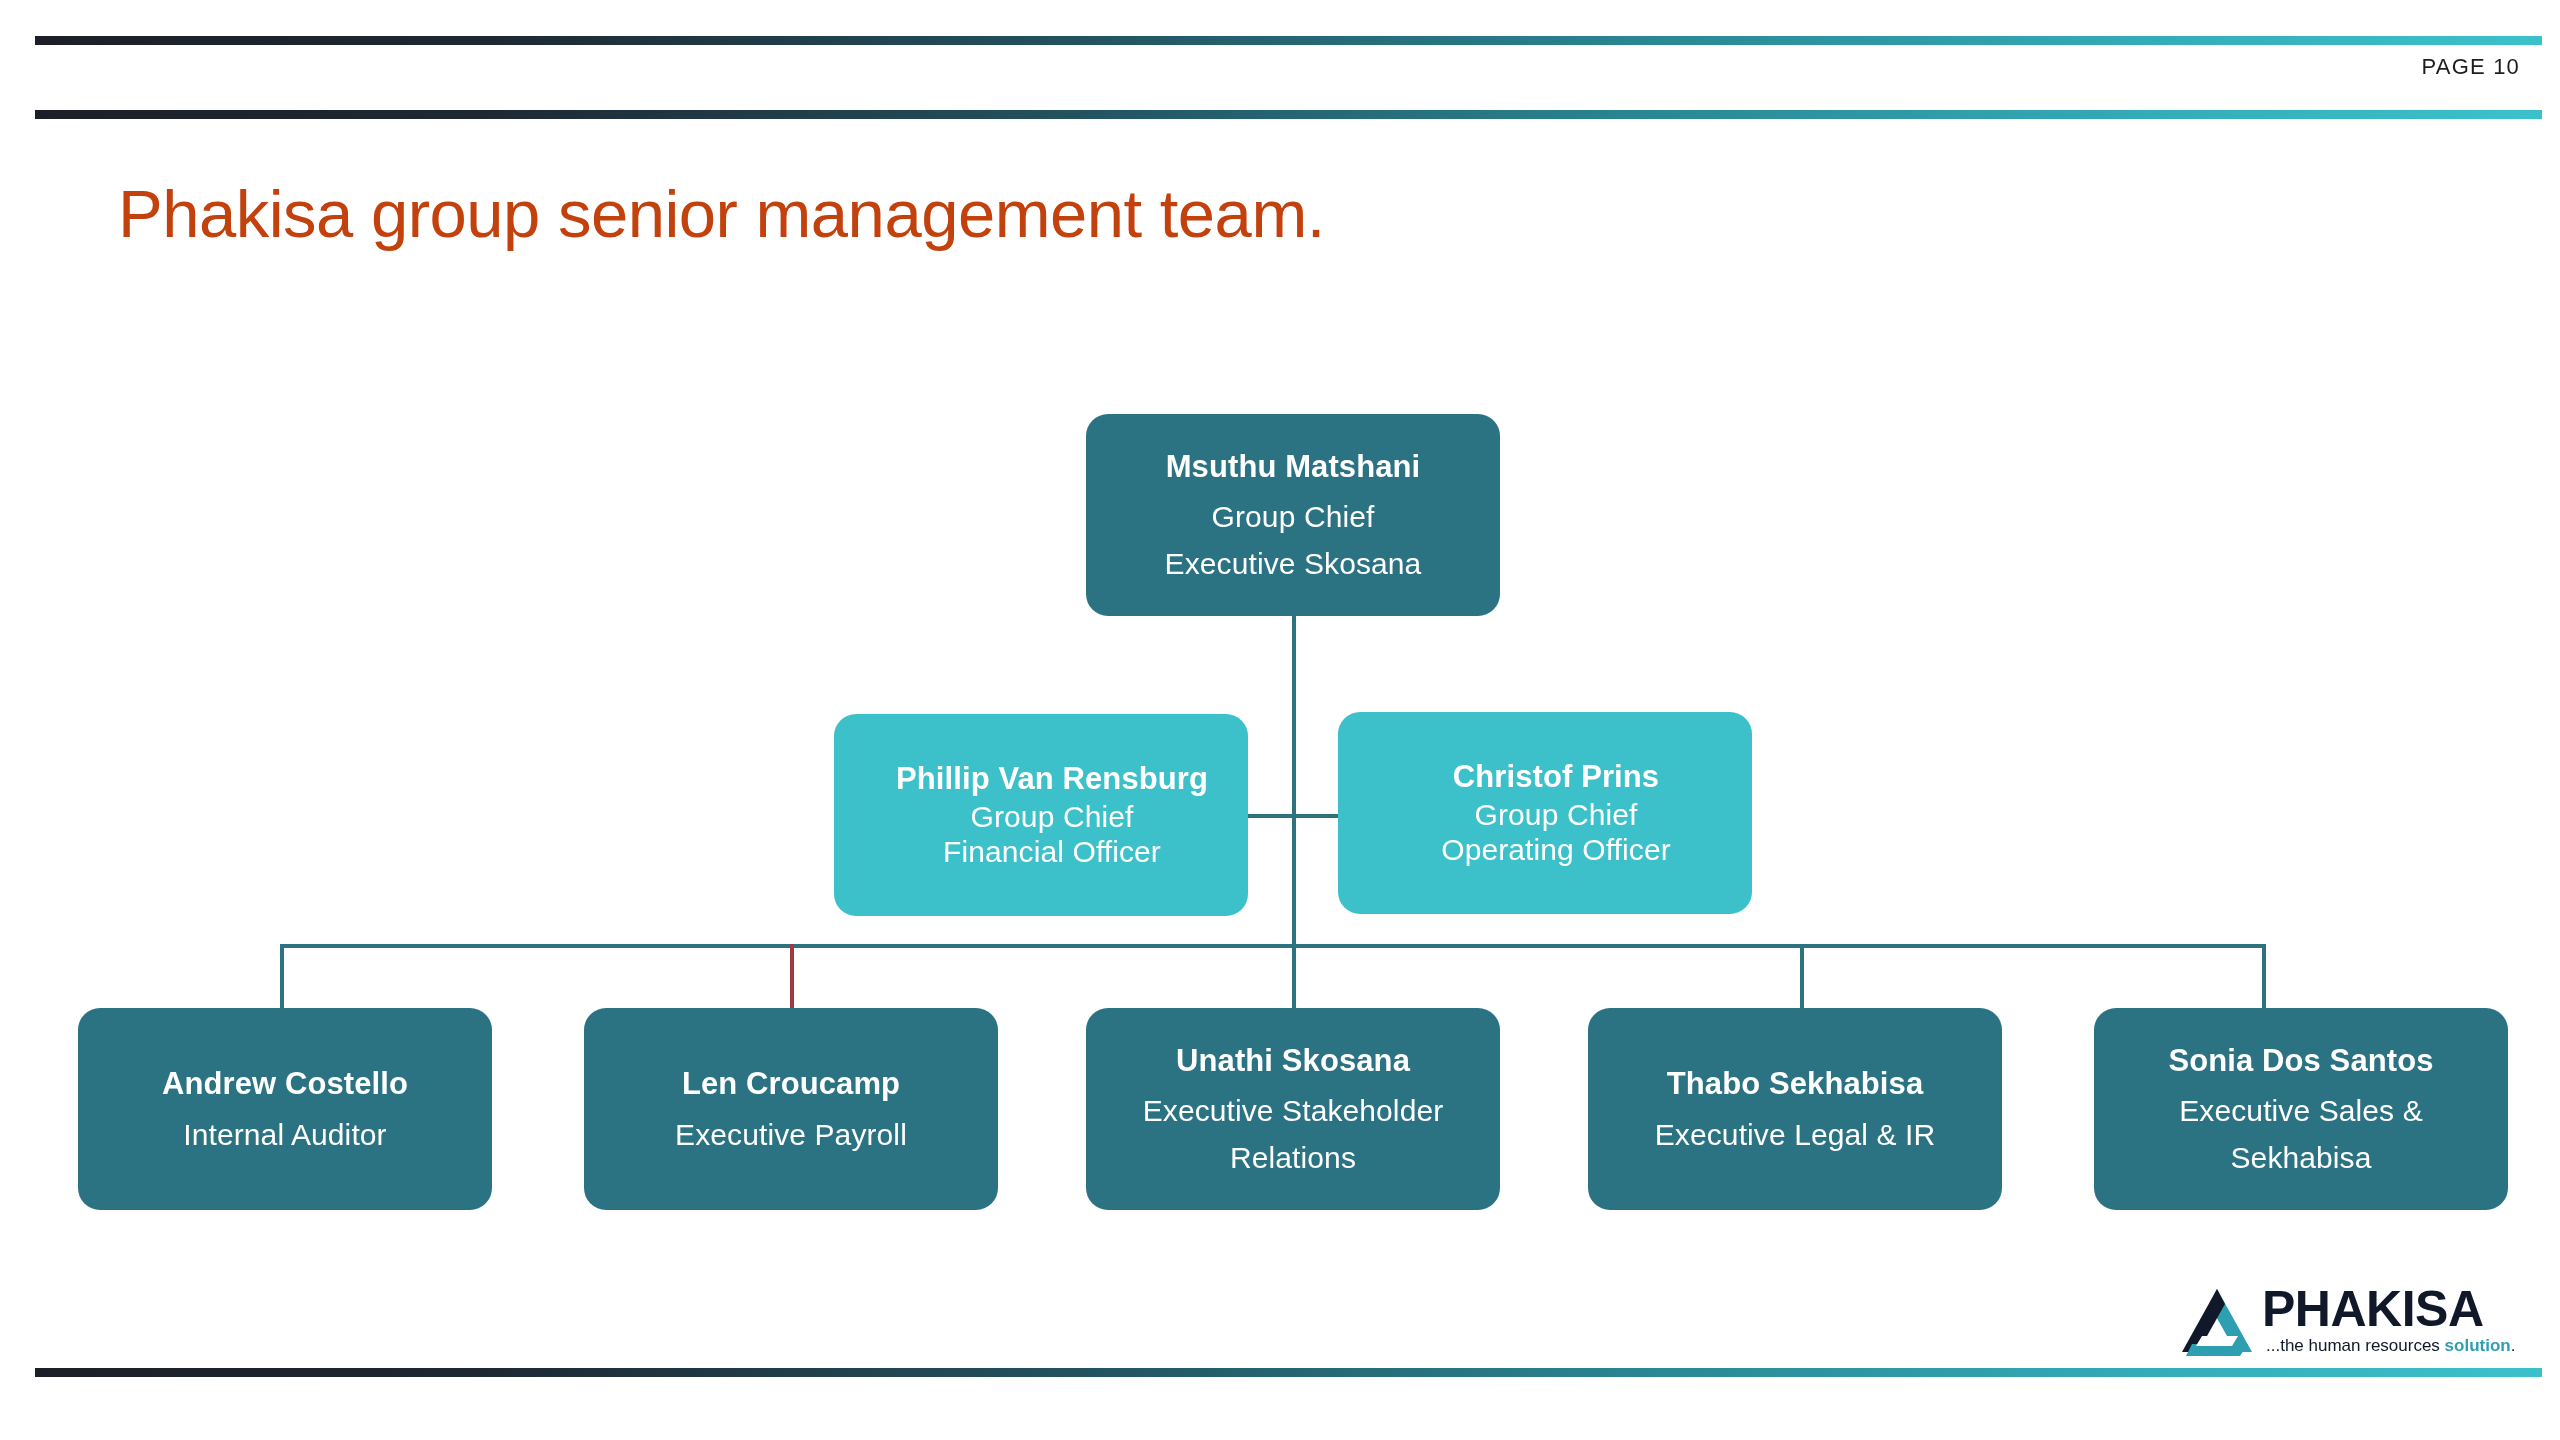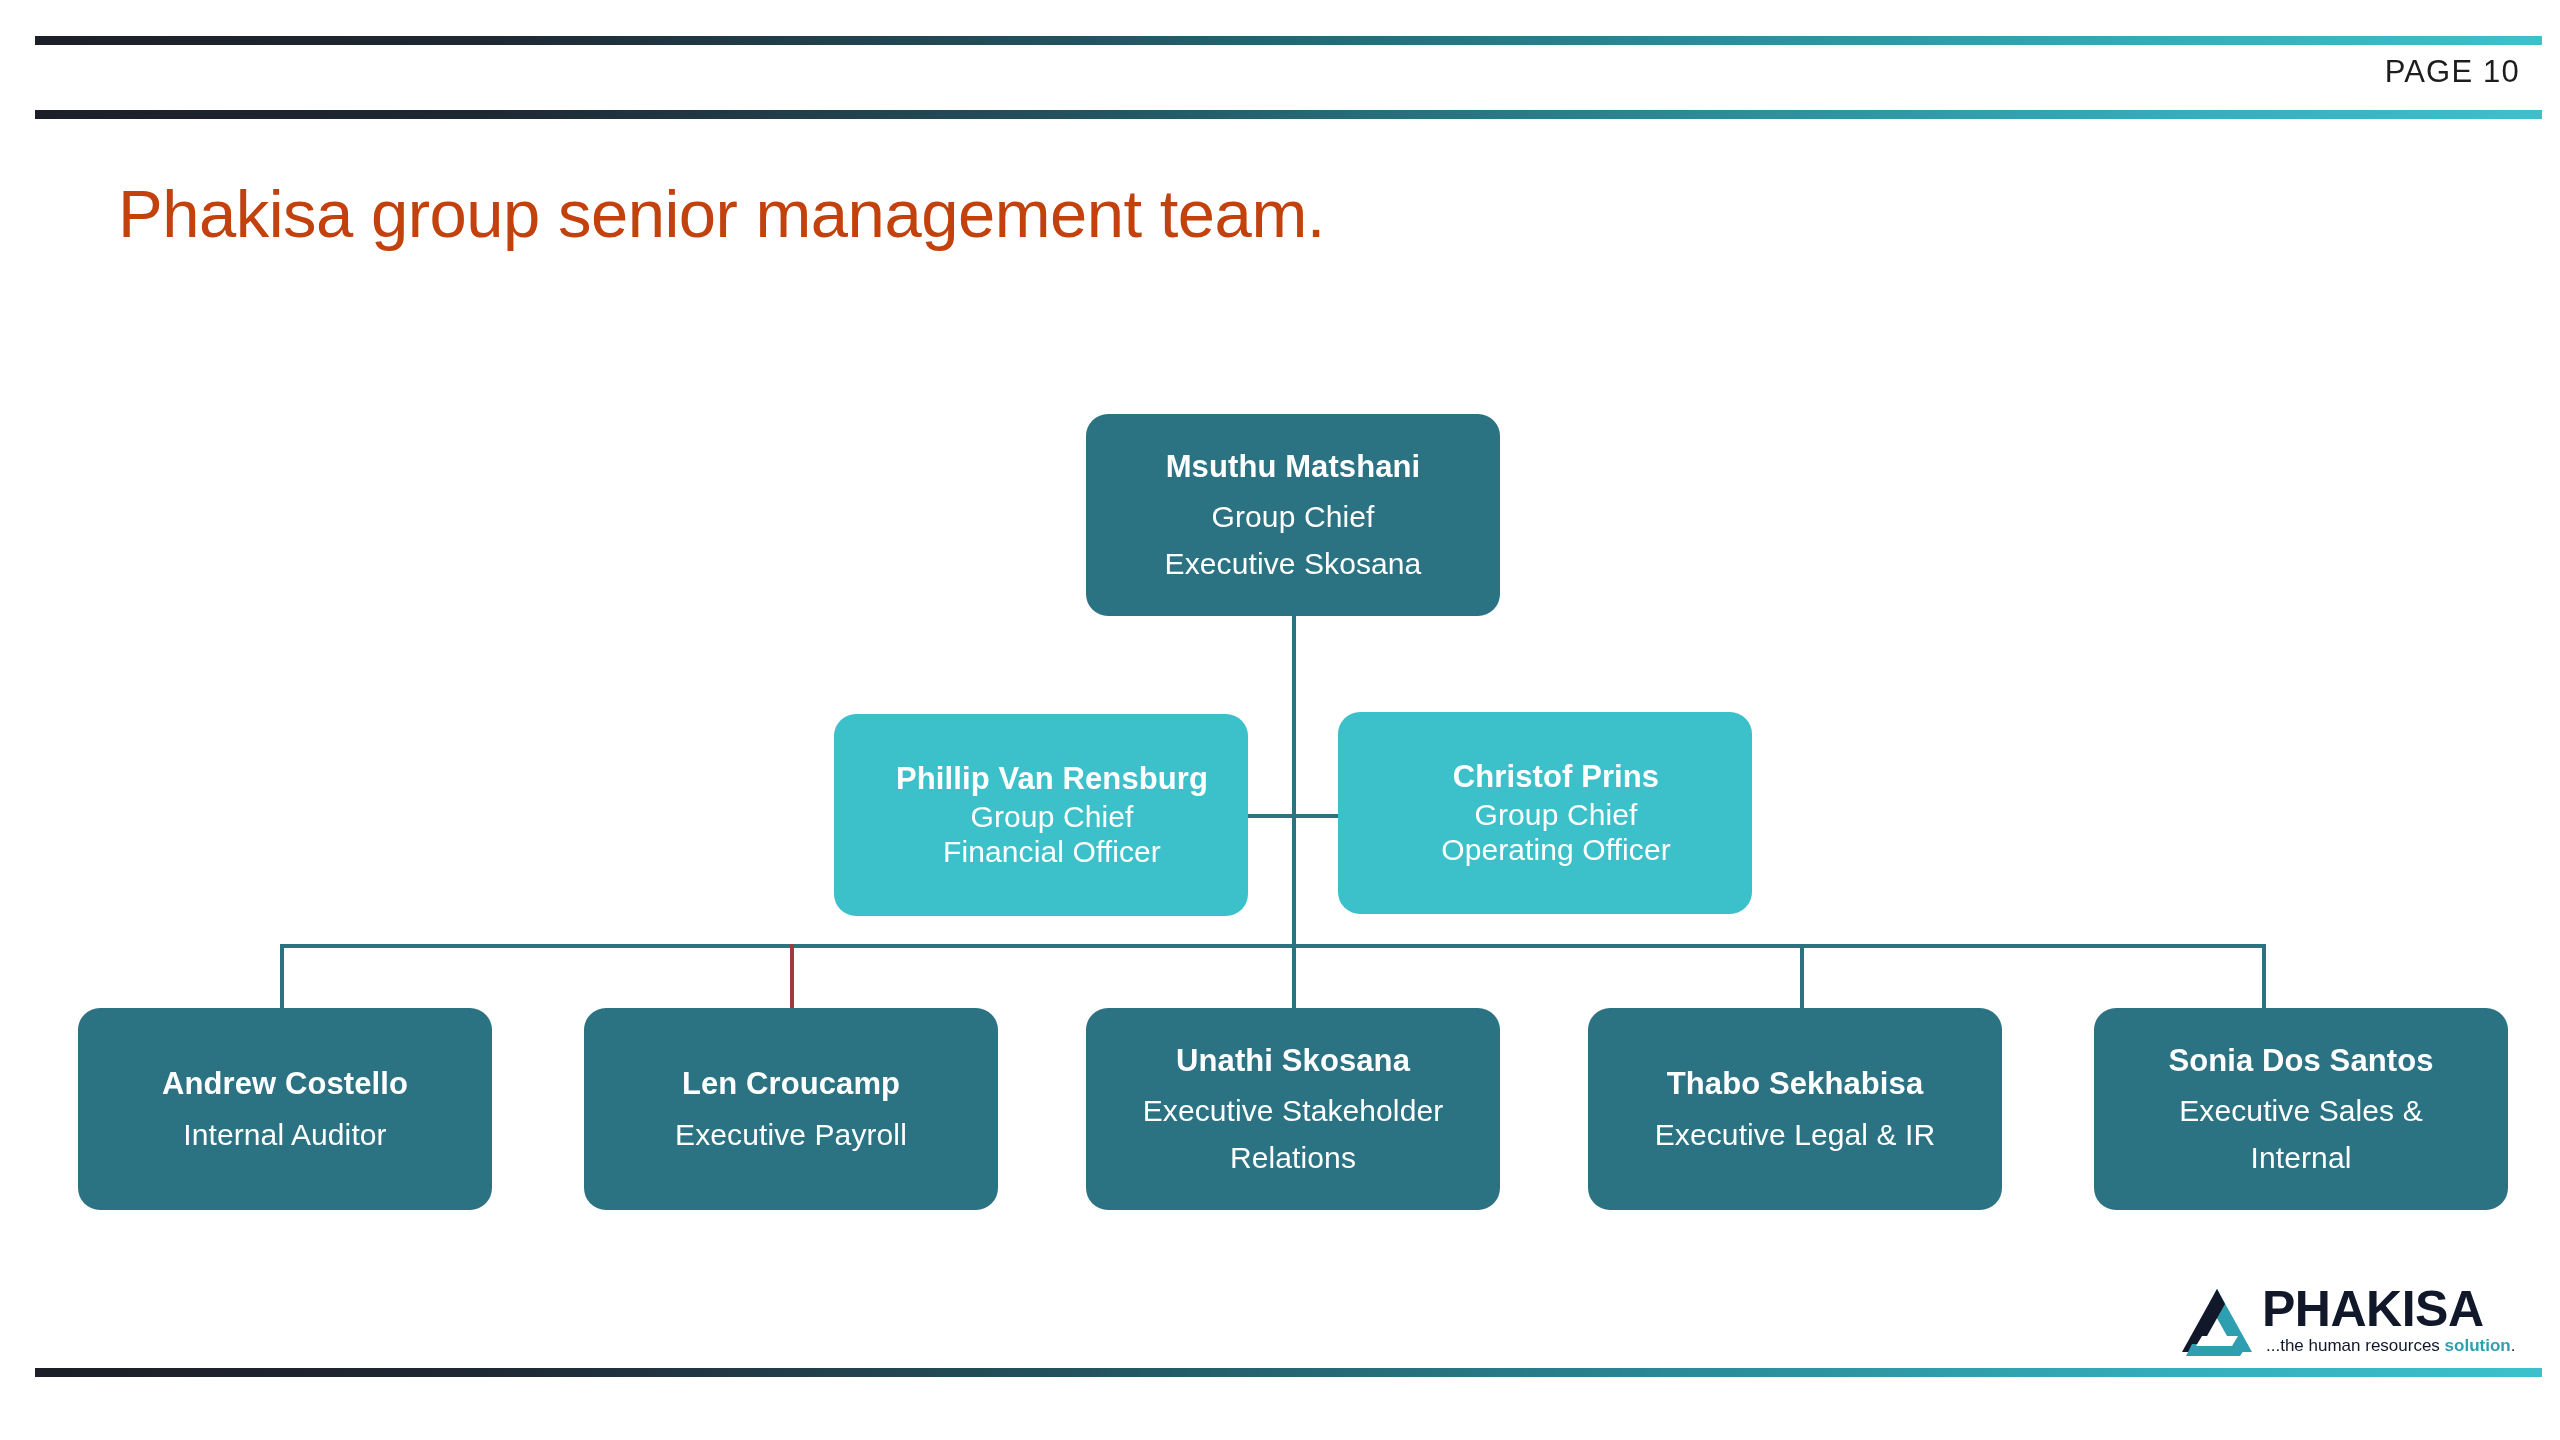--- a/index.html
+++ b/index.html
@@ -31,21 +31,21 @@
                 #3cc1cb 100%);
   }
   .rule-top    { left: 35px; right: 18px; top: 36px; }
   .rule-under  { left: 35px; right: 18px; top: 110px; }
   .rule-bottom { left: 35px; right: 18px; top: 1368px; }
 
   .page-number {
     position: absolute;
     right: 40px;
     top: 54px;
-    font-size: 31px;
+    font-size: 22px;
     letter-spacing: 1.2px;
     color: #1d1d1f;
     font-weight: 400;
   }
 
   
   .slide-title {
     position: absolute;
     left: 118px;
     top: 175px;
@@ -197,21 +197,21 @@
     </div>
 
     <div class="node dark" style="left:1588px; top:1008px; width:414px; height:202px;">
       <div class="nm">Thabo Sekhabisa</div>
       <div class="ttl">Executive Legal &amp; IR</div>
     </div>
 
     <div class="node dark" style="left:2094px; top:1008px; width:414px; height:202px;">
       <div class="nm">Sonia Dos Santos</div>
       <div class="ttl">Executive Sales &amp;</div>
-      <div class="ttl">Internal</div>
+      <div class="ttl">Sekhabisa</div>
     </div>
 
   </div>
 
   <div class="logo">
     <div class="logo-mark">
       <svg viewBox="0 0 78 72" width="78" height="72" aria-hidden="true">
         <path d="M39 3 L74 66 L58 66 L31 18 Z" fill="#2e9fb0"></path>
         <path d="M39 3 L4 66 L20 66 L47 18 Z" fill="#10182a"></path>
         <path d="M14 58 L70 58 L62 70 L8 70 Z" fill="#2e9fb0"></path>

